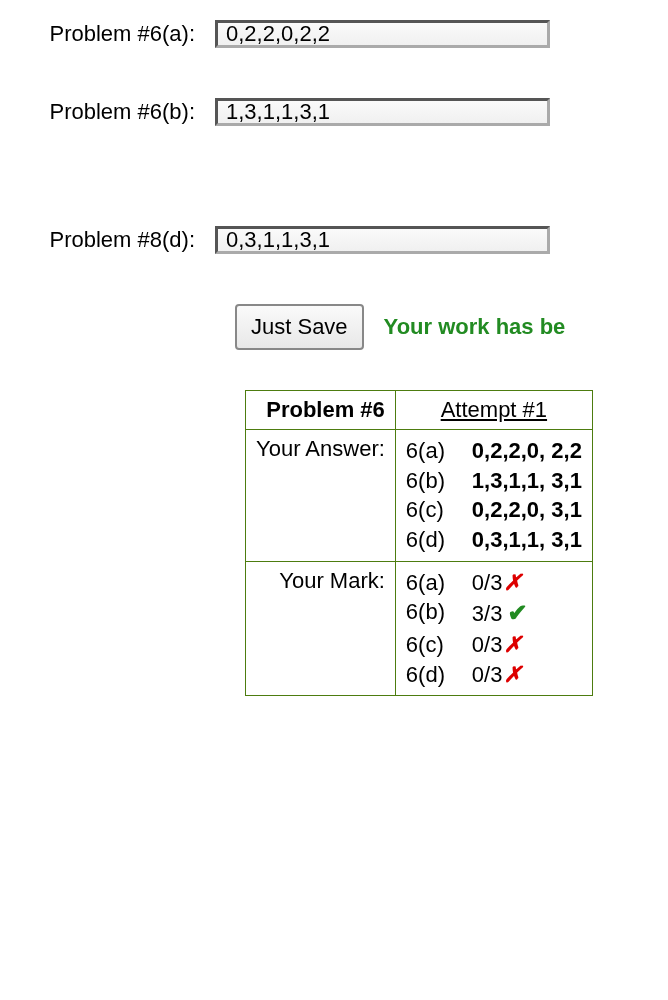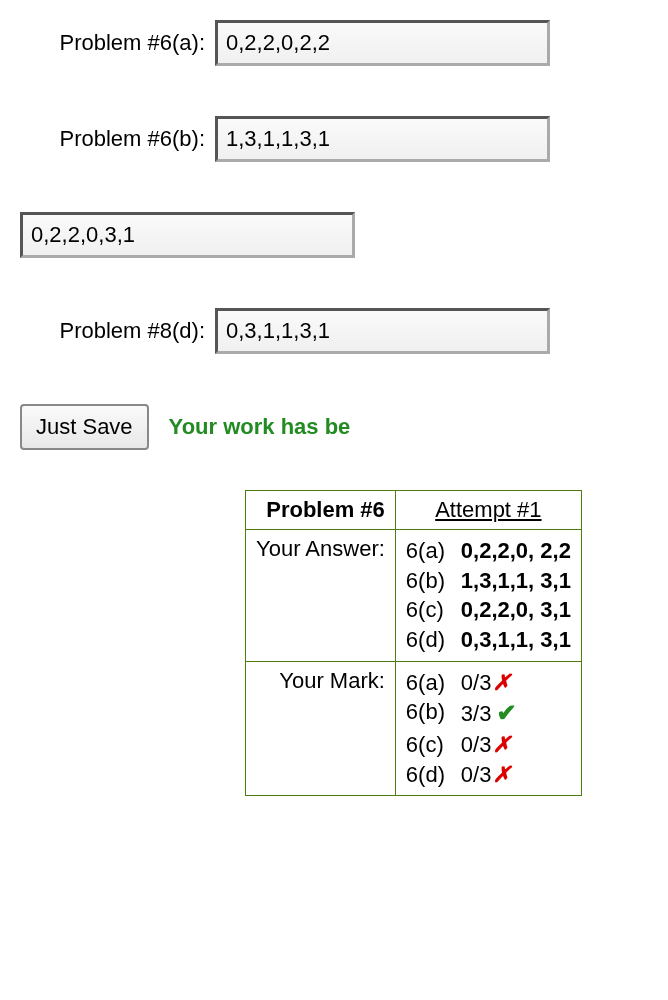--- a/index.html
+++ b/index.html
@@ -12,40 +12,41 @@
       overflow: hidden;
     }
     .problem-row {
       display: flex;
       align-items: center;
       margin-bottom: 50px;
     }
     .problem-label {
       width: 195px;
       text-align: right;
-      padding-right: 10px;
+      padding-right: 20px;
       color: #000;
     }
     .problem-input {
       width: 335px;
-      height: 46px;
+      height: 28px;
       font-size: 22px;
       font-family: Verdana, Geneva, sans-serif;
       padding: 4px 8px;
       border: 3px solid;
       border-top-color: #555;
       border-left-color: #555;
       border-right-color: #aaa;
       border-bottom-color: #aaa;
       background: linear-gradient(to bottom, #fafafa 0%, #f0f0f0 100%);
       color: #000;
     }
     .save-row {
       display: flex;
       align-items: center;
+      margin-left: 215px;
       margin-top: 10px;
       margin-bottom: 40px;
     }
     .save-btn {
       font-family: Verdana, Geneva, sans-serif;
       font-size: 22px;
       padding: 8px 14px;
       border: 2px solid #888;
       border-radius: 4px;
       background: linear-gradient(to bottom, #fafafa 0%, #e8e8e8 100%);
@@ -77,20 +78,21 @@
       text-align: center;
       font-weight: normal;
     }
     .result-table .row-label {
       text-align: right;
       font-weight: normal;
     }
     .answer-cell > div, .mark-cell > div {
       display: flex;
       line-height: 1.35;
+      gap: 11px;
     }
     .answer-cell .part-lbl, .mark-cell .part-lbl {
       min-width: 55px;
     }
     .answer-cell .val {
       max-width: 120px;
       text-align: center;
       font-weight: bold;
     }
     .mark-cell .val {
@@ -117,21 +119,20 @@
   <div class="problem-label">Problem #6(a):</div>
   <input class="problem-input" type="text" value="0,2,2,0,2,2" style="">
 </div>
 
 <div class="problem-row">
   <div class="problem-label">Problem #6(b):</div>
   <input class="problem-input" type="text" value="1,3,1,1,3,1" style="">
 </div>
 
 <div class="problem-row">
-  <input class="problem-input" type="text" value="0,2,2,0,3,1" style="">
 </div>
 
 <div class="problem-row">
   <div class="problem-label">Problem #8(d):</div>
   <input class="problem-input" type="text" value="0,3,1,1,3,1" style="">
 </div>
 
 <div class="save-row">
   <button class="save-btn">Just Save</button>
   <span class="save-msg">Your work has be</span>

